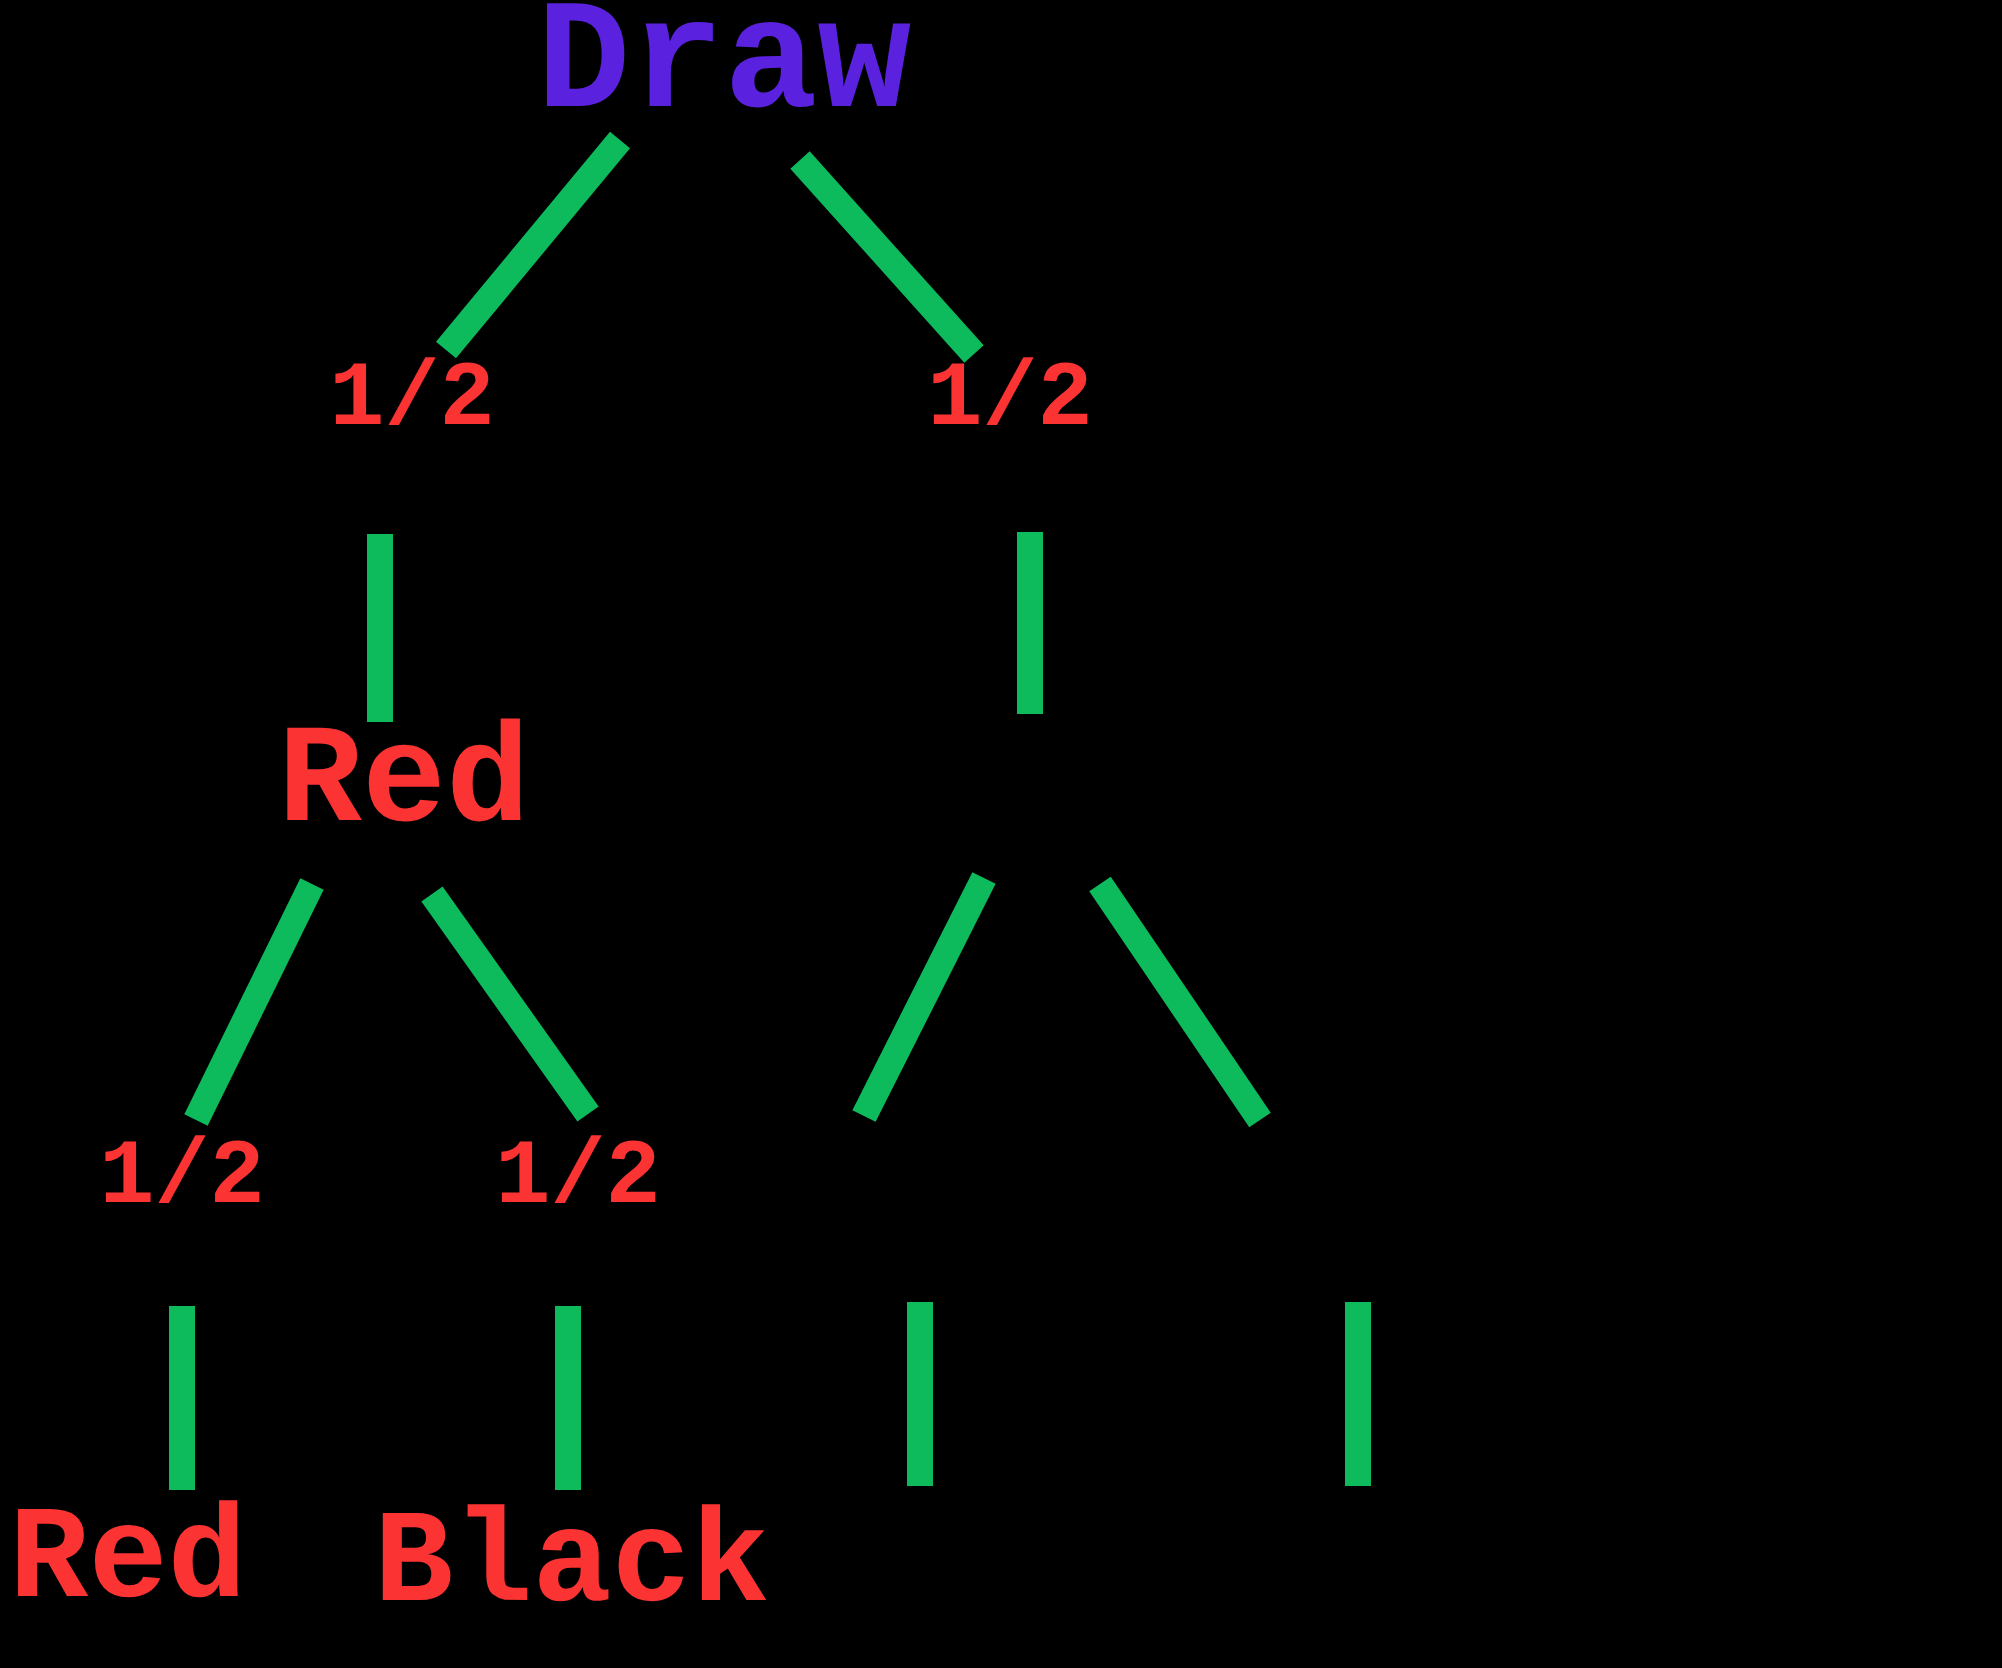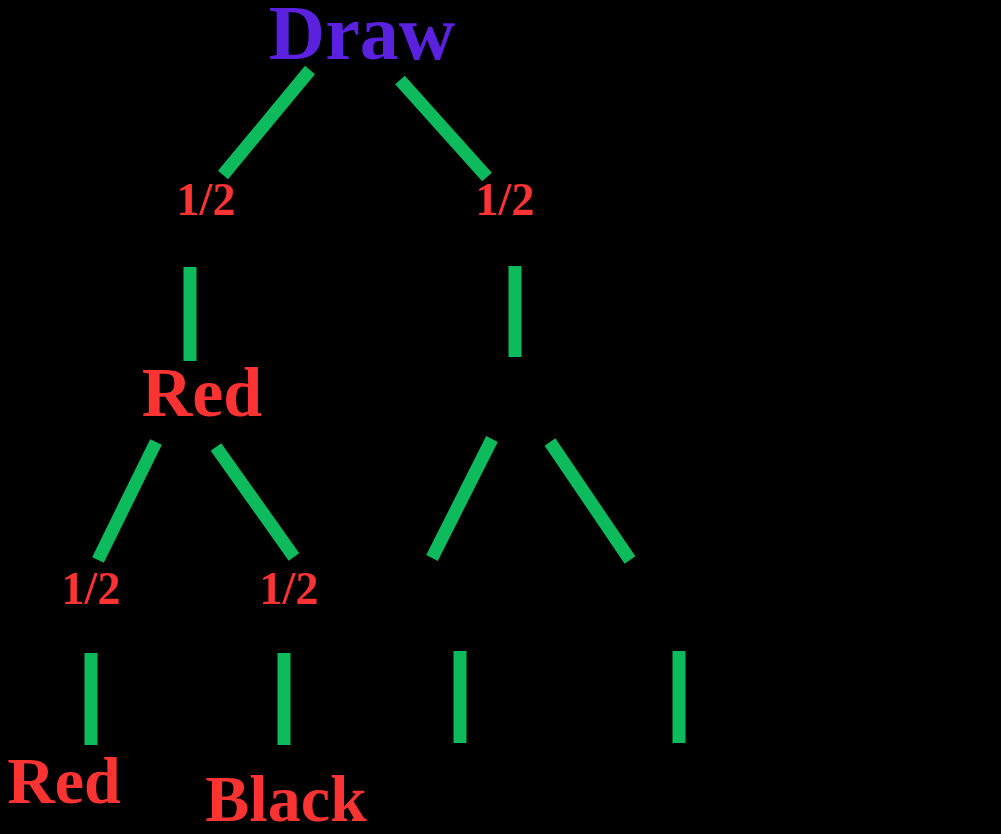--- a/index.html
+++ b/index.html
@@ -14,21 +14,21 @@
     margin: 0;
     padding: 0;
     background: var(--bg);
   }
   .canvas {
     position: relative;
     width: 833px;
     height: 834px;
     background: var(--bg);
     overflow: hidden;
-    font-family: Liberation Serif, serif;
+    font-family: Liberation Mono, monospace;
     text-align: center;
   }
   .branches {
     position: absolute;
     left: 0;
     top: 0;
     width: 1001px;
     height: 834px;
   }
   .branches line {
@@ -94,15 +94,15 @@
   <div class="label prob-label" style="left:505px; top:177px;">1/2</div>
 
   <div class="label node-label" style="left:202px; top:358px;">Red</div>
 
   <div class="label prob-label" style="left:91px; top:566px;">1/2</div>
 
   <div class="label prob-label" style="left:289px; top:566px;">1/2</div>
 
   <div class="label outcome-label" style="left:64px; top:748px;">Red</div>
 
-  <div class="label outcome-label" style="left:286px; top:766px;">Black</div>
+  <div class="label outcome-label" style="left:286px; top:750px;">Black</div>
 
 </div>
 
 </body></html>

